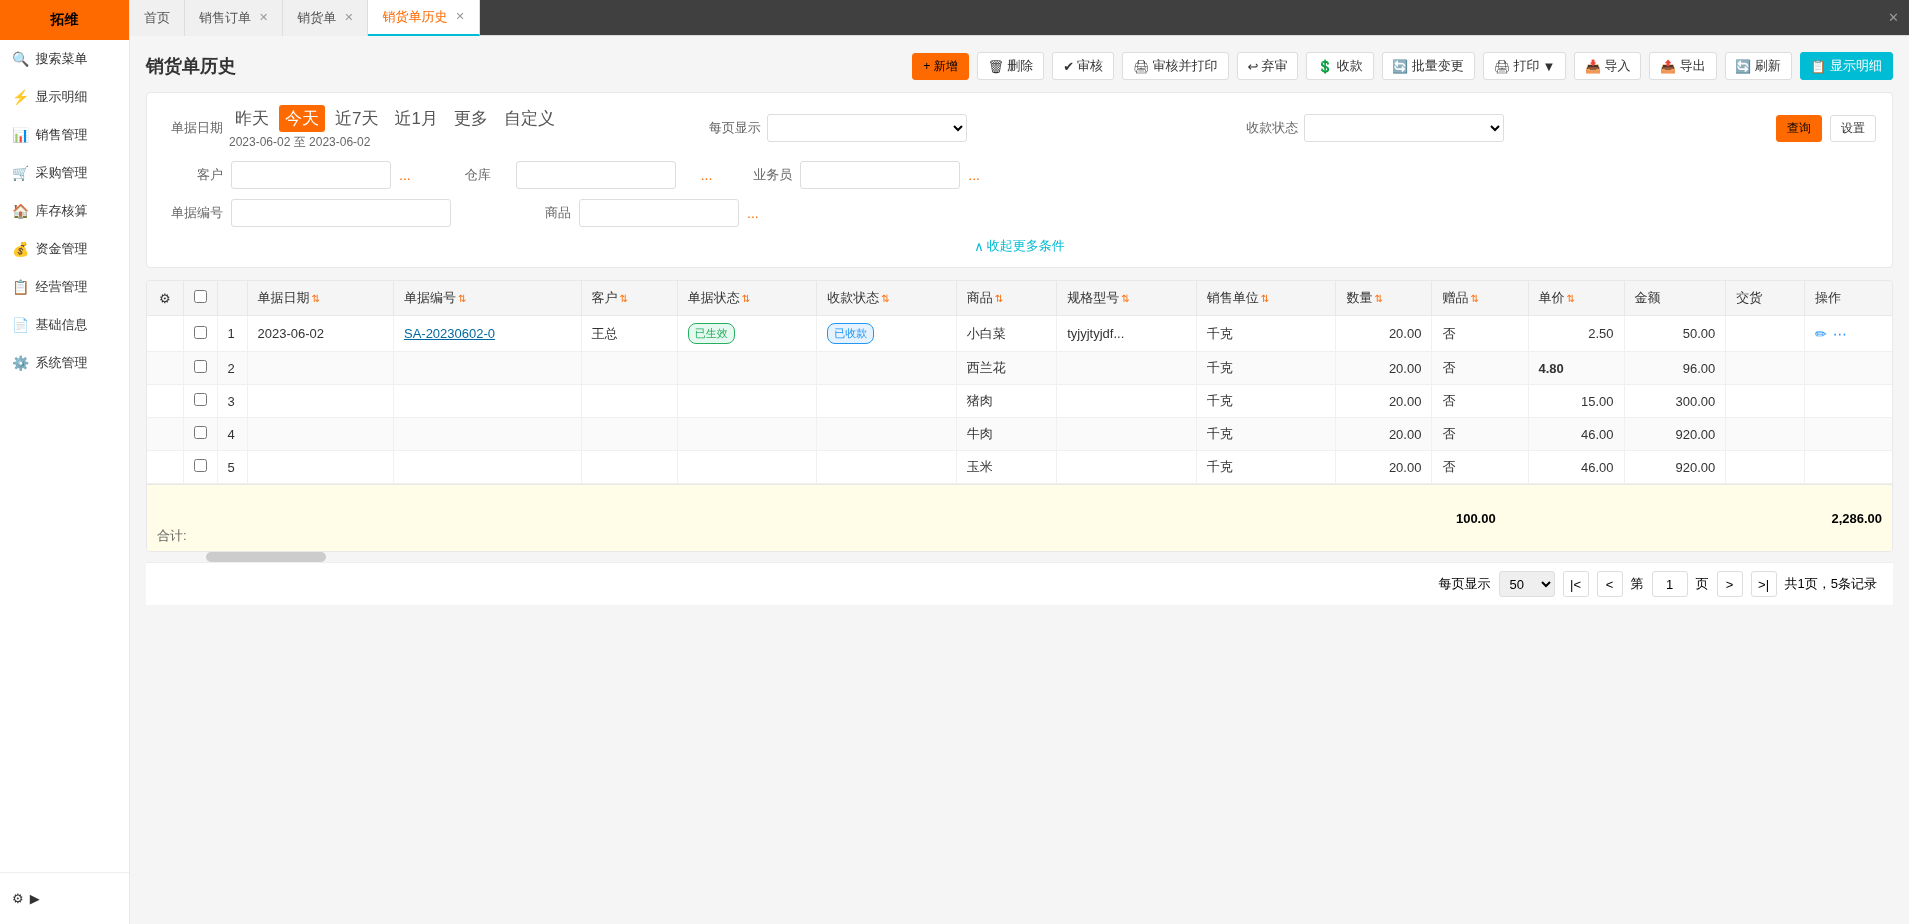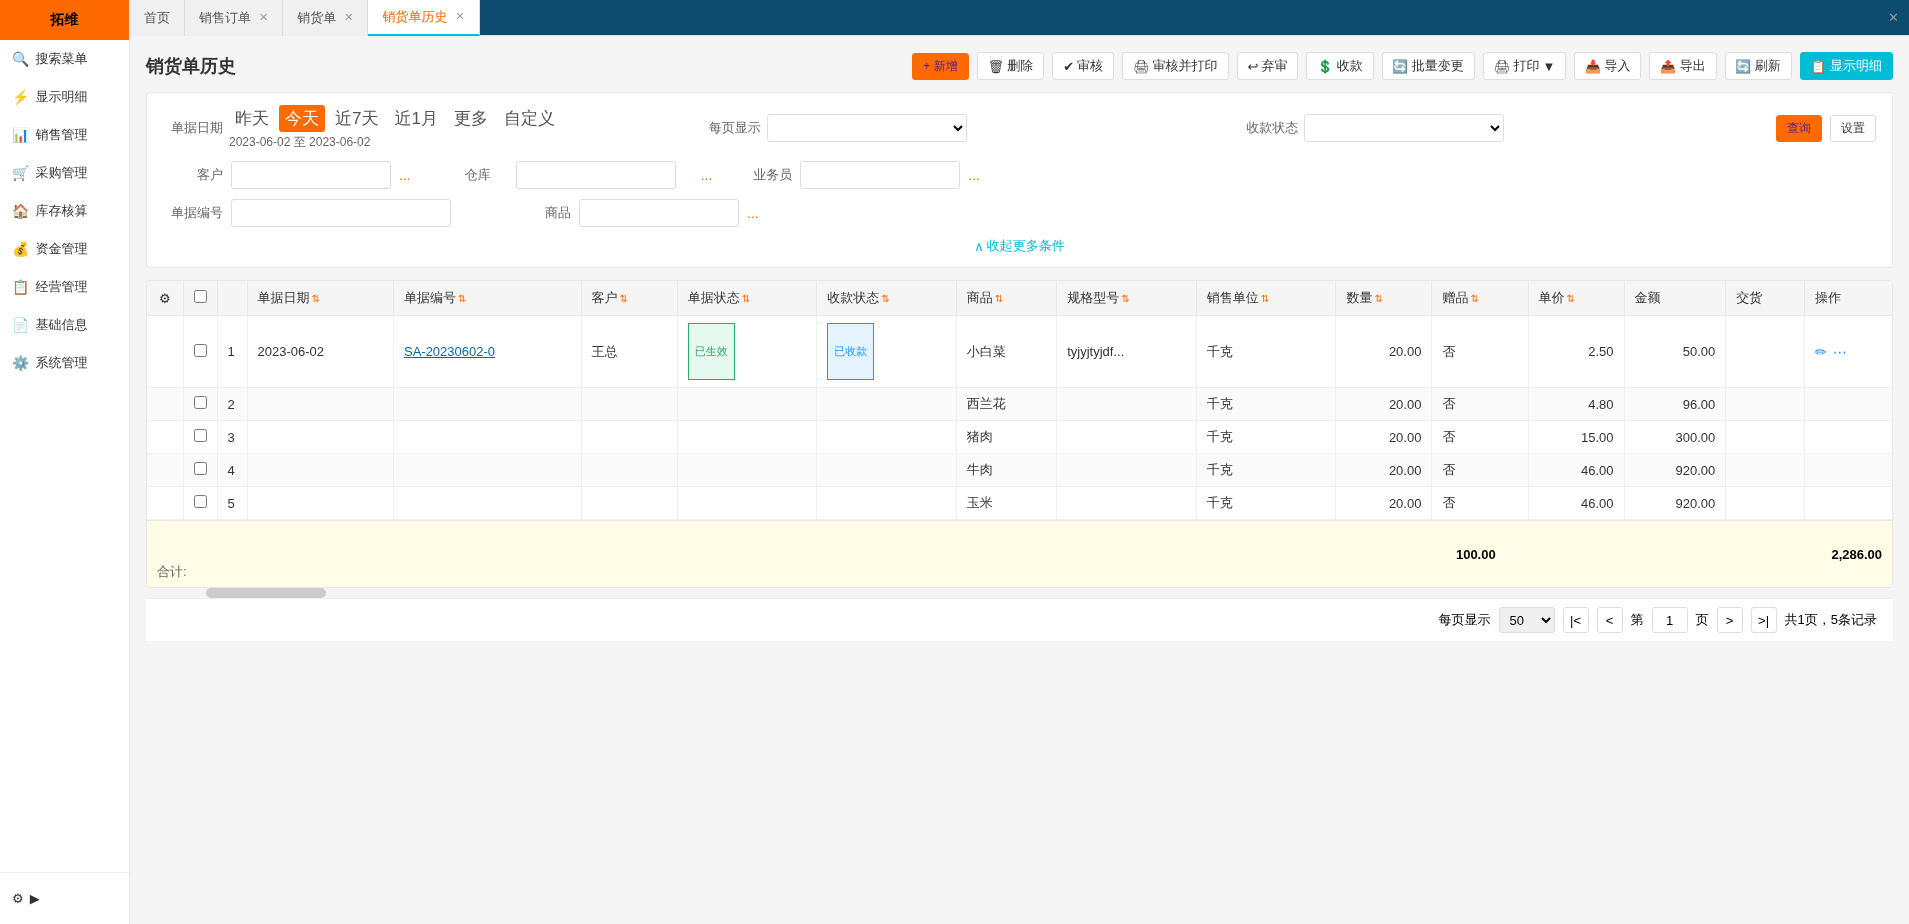--- a/index.html
+++ b/index.html
@@ -45,21 +45,21 @@
       flex: 1;
       display: flex;
       flex-direction: column;
       overflow: hidden;
     }
 
     
     .tab-bar {
       display: flex;
       align-items: center;
-      background: #0c4a6e;
+      background: #404040;
       border-bottom: 1px solid #ddd;
       height: 36px;
       padding-left: 0;
       flex-shrink: 0;
     }
     .tab {
       display: flex;
       align-items: center;
       padding: 0 14px;
       height: 36px;
@@ -106,21 +106,21 @@
       align-items: center;
       gap: 3px;
       padding: 4px 10px;
       border: 1px solid #ddd;
       background: #fff;
       border-radius: 3px;
       cursor: pointer;
       color: #333;
       font-size: 12px;
     }
-    .btn-orange { background: #ff6a00; color: #4c1d95; border-color: #ff6a00; }
+    .btn-orange { background: #ff6a00; color: #000000; border-color: #ff6a00; }
     .btn-teal { background: #00bcd4; color: #fff; border-color: #00bcd4; }
 
     
     .filter-area {
       background: #fff;
       border: 1px solid #e8e8e8;
       border-radius: 4px;
       padding: 12px 16px;
       margin-bottom: 12px;
     }
@@ -229,22 +229,22 @@
       padding: 7px 10px;
       border-bottom: 1px solid #f0f0f0;
       border-right: 1px solid #f0f0f0;
       color: #333;
       white-space: nowrap;
     }
     td:last-child { border-right: none; }
     .col-sort { color: #ff6a00; font-size: 10px; margin-left: 2px; }
     .badge {
       display: inline-block;
-      padding: 20px 6px;
-      border-radius: 0;
+      padding: 2px 6px;
+      border-radius: 8px;
       font-size: 11px;
     }
     .badge-green { background: #e6f9f0; color: #27ae60; border: 1px solid #27ae60; }
     .badge-blue { background: #e6f3ff; color: #2196f3; border: 1px solid #2196f3; }
     .link-text { color: #0369a1; cursor: pointer; text-decoration: underline; }
     .action-icons { display: flex; gap: 6px; }
     .action-icon { color: #1890ff; cursor: pointer; font-size: 14px; }
     .gear-col { width: 36px; text-align: center; }
 
     
@@ -571,21 +571,21 @@
       <td></td>
       <td></td>
       <td></td>
       <td></td>
       <td></td>
       <td>西兰花</td>
       <td></td>
       <td>千克</td>
       <td style="text-align:right;">20.00</td>
       <td>否</td>
-      <td style="text-align:right;">4.80</td>
+      <td style="text-align:left;font-weight:bold;">4.80</td>
       <td style="text-align:right;">96.00</td>
       <td></td>
       <td></td>
     </tr>
             <tr style="background: rgb(255, 255, 255);">
       <td class="gear-col"></td>
       <td><input type="checkbox" style=""></td>
       <td>3</td>
       <td></td>
       <td></td>

